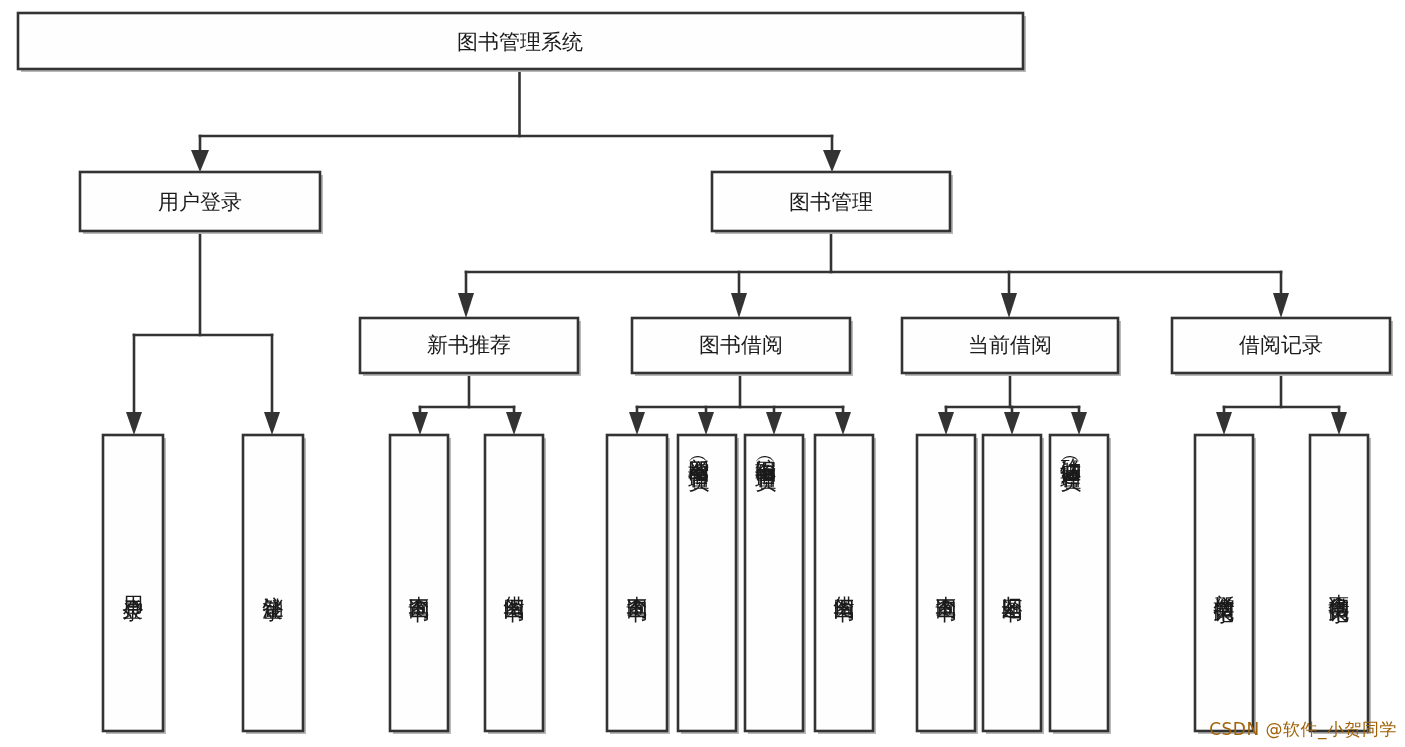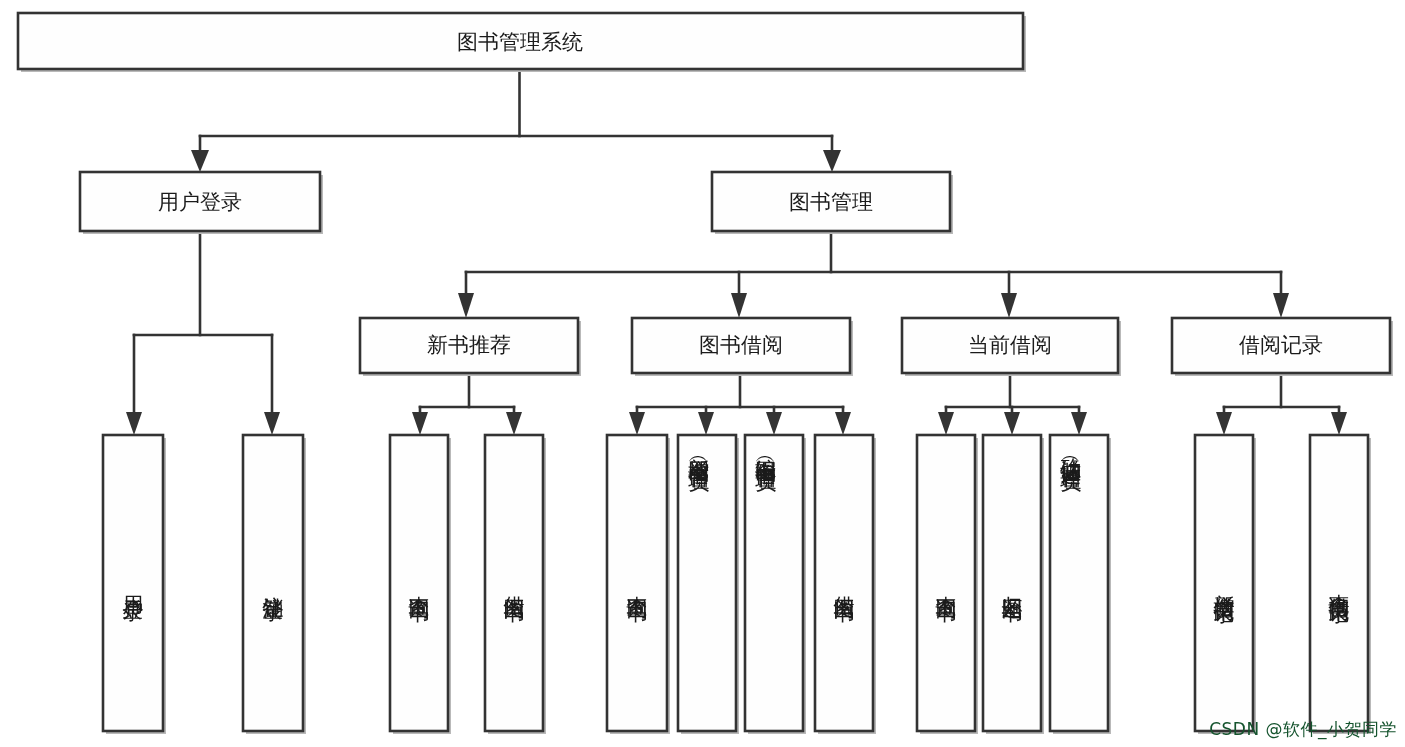--- a/index.html
+++ b/index.html
@@ -59,21 +59,21 @@
     text-anchor: middle;
     writing-mode: vertical-rl;
     letter-spacing: 2px;
   }
   .watermark {
     position: absolute;
     right: 8px;
     bottom: 6px;
     font-family: "DejaVu Sans", "Liberation Sans", sans-serif;
     font-size: 17px;
-    color: #14532d;
+    color: #a16207;
     white-space: nowrap;
     letter-spacing: 0.5px;
   }
 </style>
 </head>
 <body>
 
 <div id="diagram-root">
   <svg id="tree" viewBox="0 0 1405 747" xmlns="http://www.w3.org/2000/svg">
 

